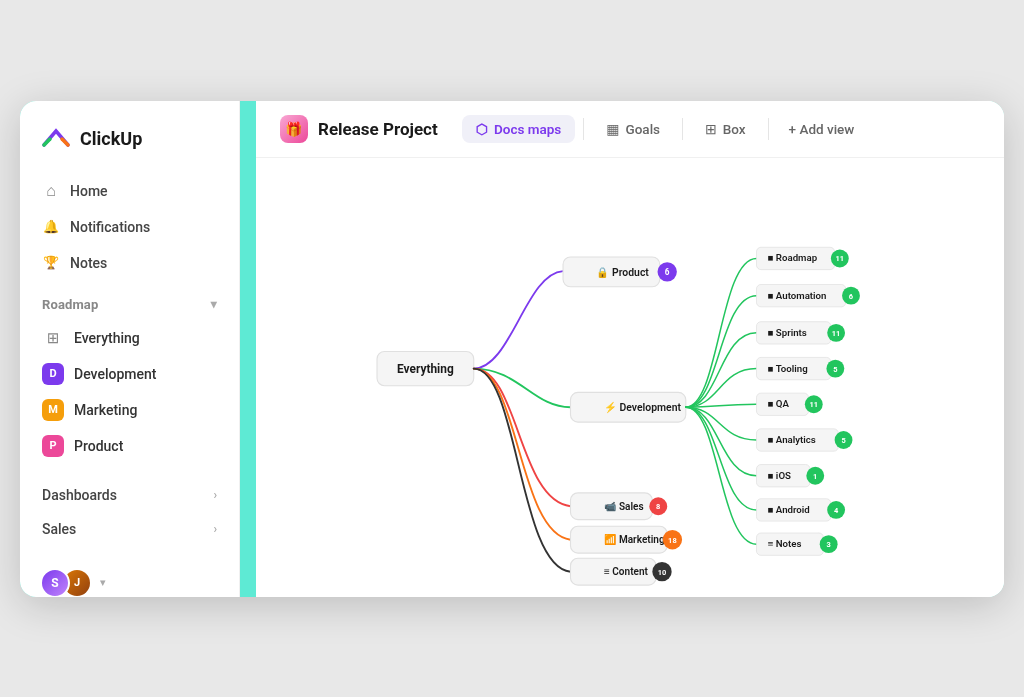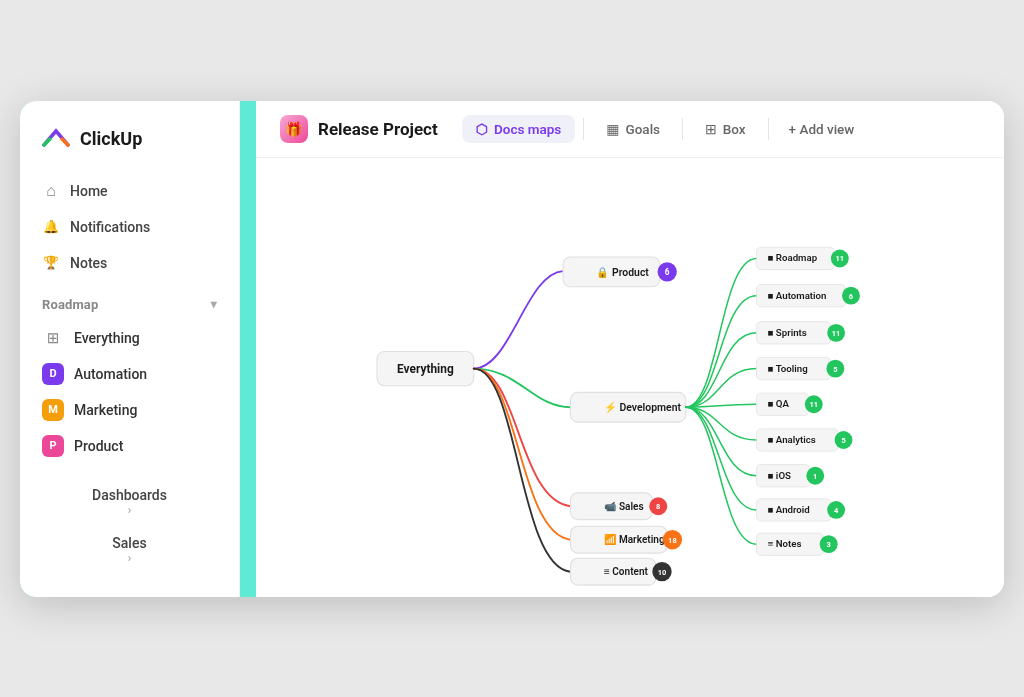--- a/index.html
+++ b/index.html
@@ -120,21 +120,20 @@
     .sidebar-bottom-item {
       display: flex;
       align-items: center;
       justify-content: space-between;
       padding: 9px 12px;
       border-radius: 8px;
       cursor: pointer;
       font-size: 14px;
       color: #444;
       font-weight: 500;
-      flex-direction: column;
     }
     .sidebar-footer {
       margin-top: auto;
       padding: 16px 20px;
       display: flex;
       align-items: center;
       gap: 6px;
     }
     .avatar-group {
       display: flex;
@@ -285,21 +284,21 @@
       <span>Roadmap</span>
       <span class="chevron-icon">▾</span>
     </div>
 
     <div class="space-item">
       <span class="space-all-icon">⊞</span>
       <span>Everything</span>
     </div>
     <div class="space-item">
       <span class="space-badge" style="background:#7c3aed;">D</span>
-      <span>Automation</span>
+      <span>Development</span>
     </div>
     <div class="space-item">
       <span class="space-badge" style="background:#f59e0b;">M</span>
       <span>Marketing</span>
     </div>
     <div class="space-item">
       <span class="space-badge" style="background:#ec4899;">P</span>
       <span>Product</span>
     </div>
 

